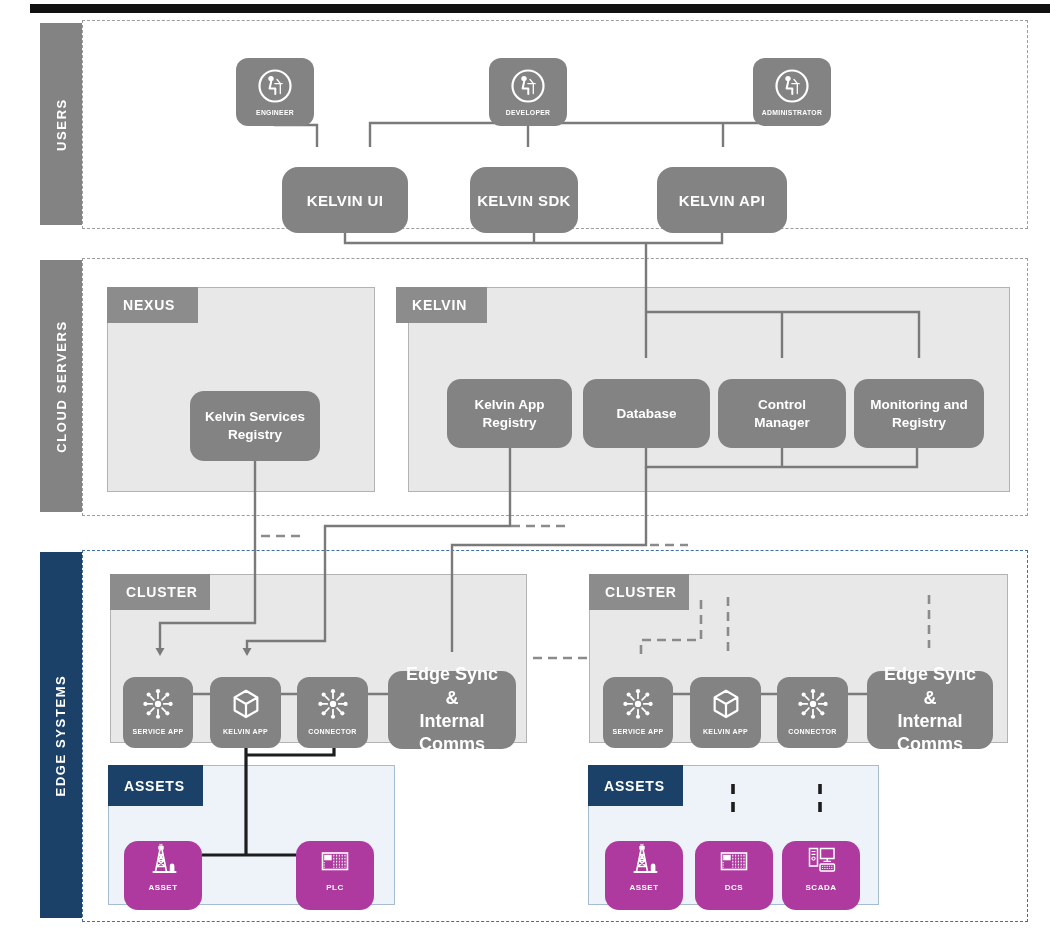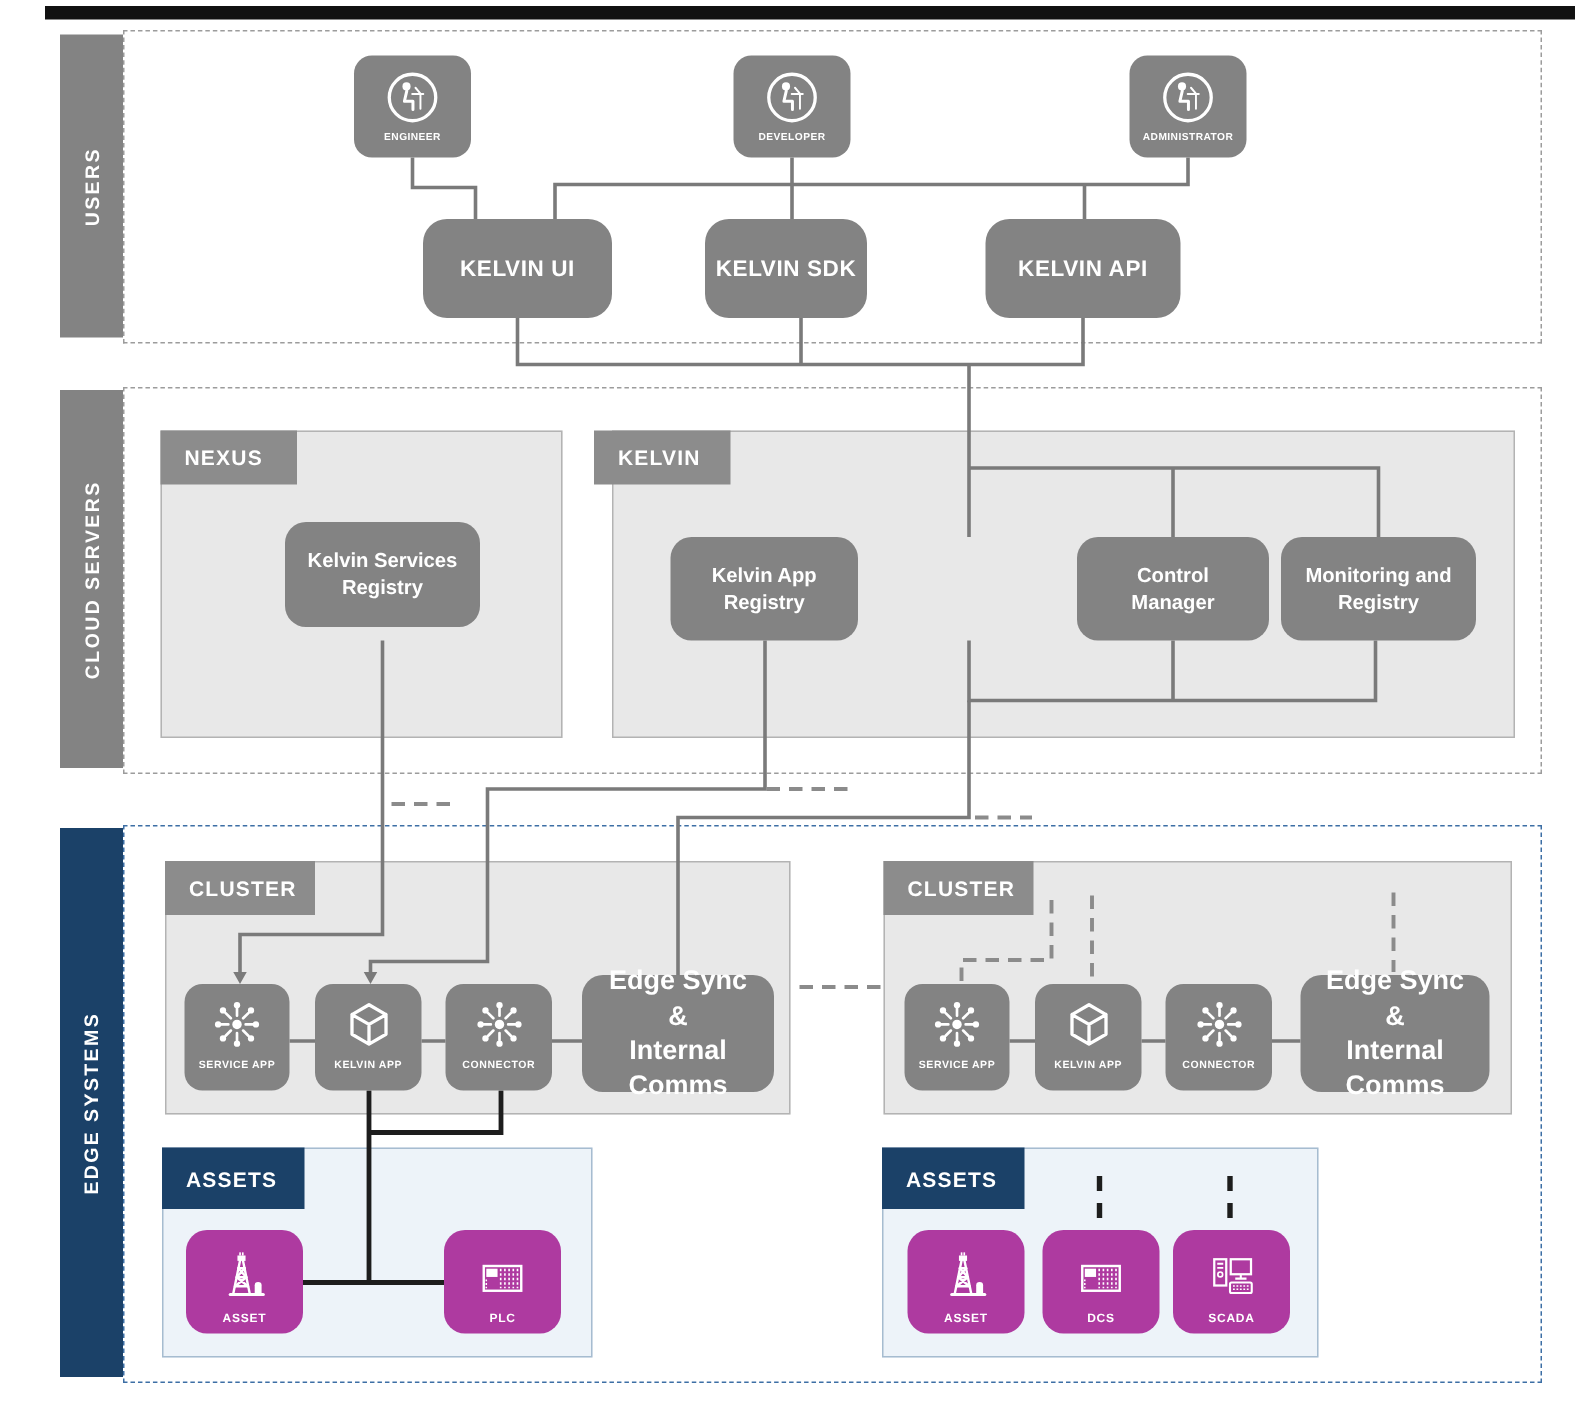--- a/index.html
+++ b/index.html
@@ -19,33 +19,33 @@
   
   .vband{position:absolute;width:42px;background:var(--node_gray);display:flex;align-items:center;justify-content:center;}
   .vband.navy{background:var(--navy);}
   .vtext{transform:rotate(-90deg);white-space:nowrap;color:#fff;font-weight:700;font-size:13px;letter-spacing:1.6px;}
   
   .container{position:absolute;background:var(--container_gray);border:1.5px solid var(--container_border);}
   .container.assets{background:var(--asset_bg);border-color:var(--asset_border);}
   .tab{position:absolute;background:var(--tab_gray);color:#fff;font-weight:700;font-size:14px;letter-spacing:.8px;display:flex;align-items:center;padding-left:16px;box-sizing:border-box;}
   .tab.navy{background:var(--navy);}
   
-  .node{position:absolute;background:var(--node_gray);color:#fff;font-weight:700;display:flex;align-items:center;justify-content:center;text-align:center;box-sizing:border-box;}
+  .node{position:absolute;background:var(--node_gray);color:#fff;font-weight:700;display:flex;align-items:center;justify-content:center;text-align:center;box-sizing:border-box;margin-top:21px;}
   .node.r12{border-radius:12px;} .node.r14{border-radius:14px;} .node.r16{border-radius:16px;}
   .node.app{font-size:15px;letter-spacing:.4px;}
   .node.cloud{font-size:13.5px;line-height:1.32;white-space:pre-line;}
   .node.bigedge{font-size:18px;line-height:1.3;white-space:pre-line;}
   .node.magenta{background:var(--magenta);}
   .iconnode{flex-direction:column;justify-content:flex-start;padding-top:7px;}
   .iconnode svg{width:42px;height:42px;flex:0 0 auto;}
   .iconnode .tiny{font-size:7px;letter-spacing:.4px;margin-top:2px;}
   .persona{flex-direction:column;justify-content:flex-start;padding-top:8px;}
   .persona svg{width:40px;height:40px;}
   .persona .tiny{font-size:6.8px;letter-spacing:.3px;margin-top:3px;}
-  .device{flex-direction:column;justify-content:flex-start;padding-top:12px;}
+  .device{flex-direction:column;justify-content:flex-start;padding-top:0;}
   .device svg{width:40px;height:40px;}
   .device .tiny{font-size:8px;letter-spacing:.5px;margin-top:2px;}
   
   svg.wires{position:absolute;left:0;top:0;pointer-events:none;}
   .w-gray{stroke:var(--line_gray);stroke-width:2.4;fill:none;}
   .w-gray-d{stroke:var(--dash_gray);stroke-width:2.6;fill:none;stroke-dasharray:9 6;}
   .w-black{stroke:var(--line_black);stroke-width:3.2;fill:none;}
   .w-black-d{stroke:var(--line_black);stroke-width:3.6;fill:none;stroke-dasharray:10 8;}
   .arrow{fill:var(--line_gray);stroke:none;}
   .z1{z-index:1;} .z2{z-index:2;} .z3{z-index:3;}
@@ -193,27 +193,30 @@
   <div class="node r16 app z3" style="left:282px;top:146px;width:126px;height:66px;">
     <span>KELVIN UI</span>
   </div>
   <div class="node r16 app z3" style="left:470px;top:146px;width:108px;height:66px;">
     <span>KELVIN SDK</span>
   </div>
   <div class="node r16 app z3" style="left:657px;top:146px;width:130px;height:66px;">
     <span>KELVIN API</span>
   </div>
 
-  <div class="node r14 cloud z3" style="left:190px;top:348px;width:130px;height:70px;">
+  <div class="node r14 cloud z3" style="left:190px;top:370px;width:130px;height:70px;">
     <span>Kelvin Services
 Registry</span>
   </div>
   <div class="node r14 cloud z3" style="left:447px;top:358px;width:125px;height:69px;">
     <span>Kelvin App
 Registry</span>
+  </div>
+  <div class="node r14 cloud z3" style="left:583px;top:358px;width:127px;height:69px;">
+    <span>Database</span>
   </div>
   <div class="node r14 cloud z3" style="left:718px;top:358px;width:128px;height:69px;">
     <span>Control
 Manager</span>
   </div>
   <div class="node r14 cloud z3" style="left:854px;top:358px;width:130px;height:69px;">
     <span>Monitoring and
 Registry</span>
   </div>
 

